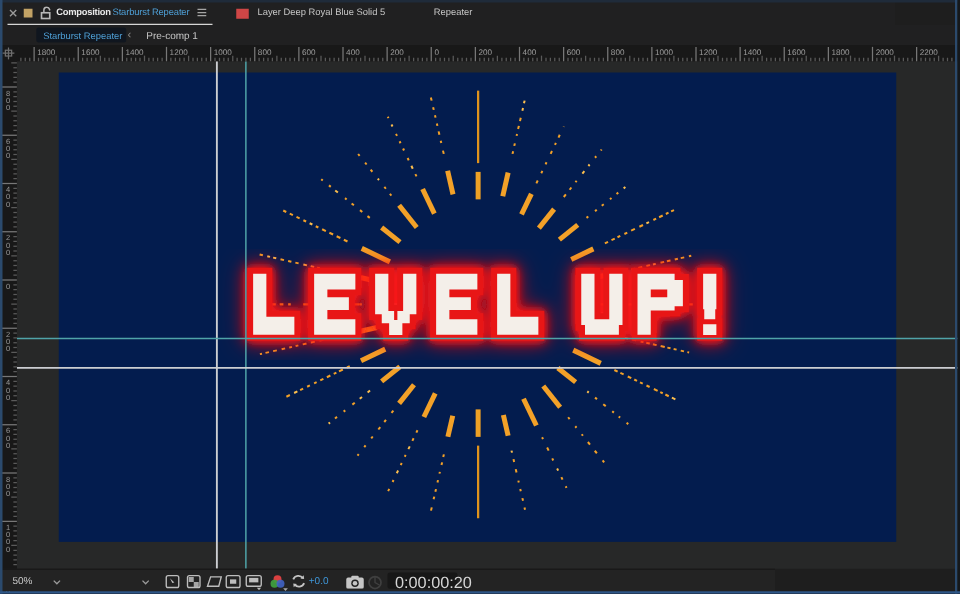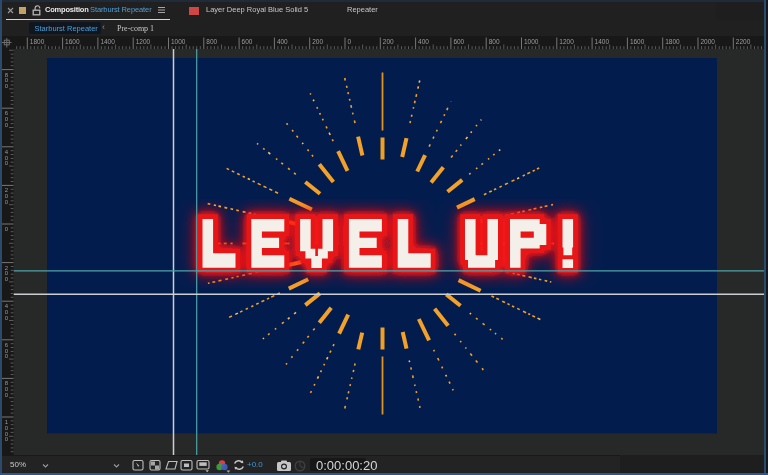--- a/index.html
+++ b/index.html
@@ -27,21 +27,21 @@
   <span class="abs" style="left:6px;top:18.5px;width:164px;height:1.3px;background:#d6d6d6;"></span>
   <span class="abs" style="left:189px;top:6.5px;width:10px;height:8px;background:#cf4646;"></span>
   <span class="abs" style="left:206px;top:6px;color:#c6c6c6;font-size:7.5px;line-height:8px;">Layer Deep Royal Blue Solid 5</span>
   <span class="abs" style="left:347px;top:6px;color:#c6c6c6;font-size:7.5px;line-height:8px;">Repeater</span>
 </div>
 
 <div class="abs" style="left:0;top:20px;width:768px;height:16px;background:#202021;">
   <span class="abs" style="left:29px;top:2px;width:72px;height:12px;background:#10161f;border-radius:2px;"></span>
   <span class="abs" style="left:34.5px;top:4.5px;color:#4e9fd6;font-size:7.5px;line-height:8px;">Starburst Repeater</span>
   <span class="abs" style="left:102px;top:3px;color:#8a8a8a;font-size:9px;line-height:9px;">‹</span>
-  <span class="abs" style="left:117px;top:4.5px;color:#c6c6c6;font-size:8px;line-height:8px;font-family:Liberation Serif, serif;">Pre-comp 1</span>
+  <span class="abs" style="left:117px;top:4.5px;color:#c6c6c6;font-size:8px;line-height:8px;">Pre-comp 1</span>
 </div>
 
 <svg class="abs" style="left:0;top:0;" width="768" height="475" viewBox="0 0 768 475">
   <defs>
     <filter id="glow" x="-40%" y="-40%" width="180%" height="180%">
       <feDropShadow dx="0" dy="0" stdDeviation="3.2" flood-color="#ff1c1c" flood-opacity="1"></feDropShadow>
       <feDropShadow dx="0" dy="0" stdDeviation="5.5" flood-color="#ff1c1c" flood-opacity="0.78"></feDropShadow>
       <feDropShadow dx="0" dy="0" stdDeviation="8.5" flood-color="#ff2020" flood-opacity="0.4"></feDropShadow>
     </filter>
   </defs>

